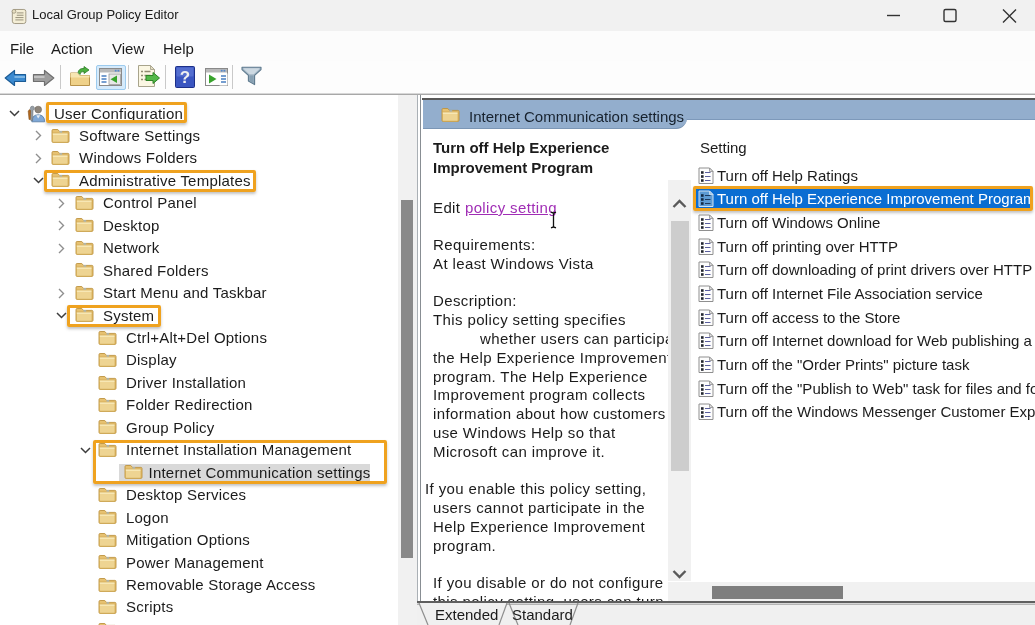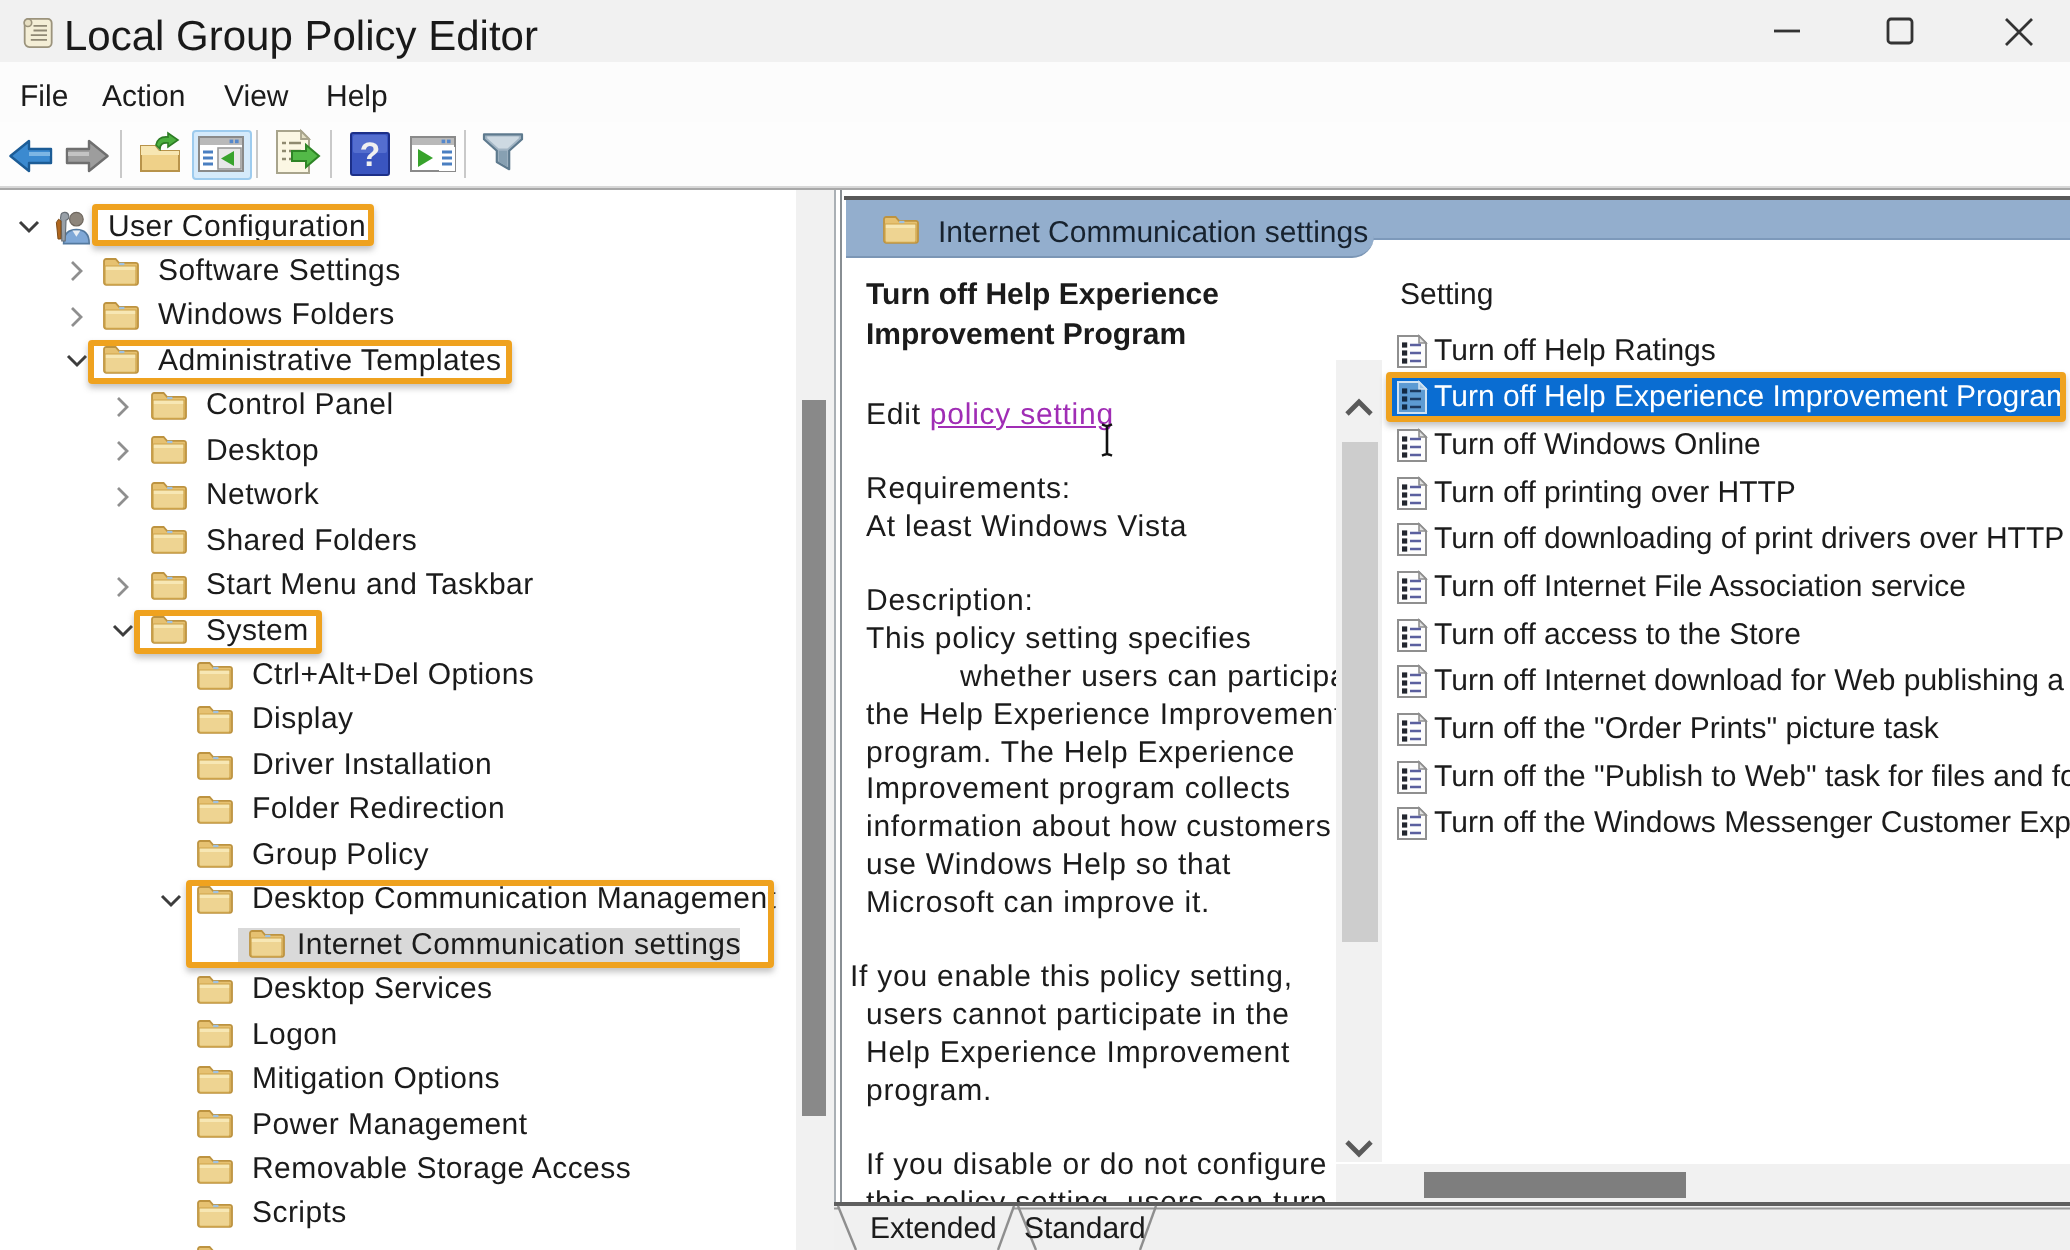--- a/index.html
+++ b/index.html
@@ -13,21 +13,21 @@
  box-shadow:0 2px 3px rgba(120,120,120,.45);z-index:30;}
 svg{position:absolute;overflow:visible;}
 </style></head><body>
 
 <div class="ab" style="left:0;top:0;width:1035px;height:31px;background:#f1f1f1;border-bottom:1px solid #e3e3e3;"></div>
 <svg class="ab" style="left:9.5px;top:6.5px" width="18" height="19" viewBox="0 0 20 20">
 <path d="M4.2,2.2 h11.2 a2.2,2.2 0 0 1 2.2,2.2 v11 a2.4,2.4 0 0 1 -2.4,2.4 h-10 a2.6,2.6 0 0 1 -2.6,-2.6 l0,-10.8 a2.2,2.2 0 0 1 1.6,-2.2 z" fill="#f4eed6" stroke="#9b937c" stroke-width="1"></path>
 <path d="M4.4,2.2 a2.1,2.1 0 0 0 -2.1,2.1 a2.1,2.1 0 0 0 4.2,0 a2.1,2.1 0 0 0 -2.1,-2.1 z" fill="#e7dfc2" stroke="#9b937c" stroke-width="0.9"></path>
 <path d="M7.5,6 h7.5 M7.5,8.6 h7.5 M6,11.2 h9 M6,13.8 h9" stroke="#8f8874" stroke-width="1"></path>
 </svg>
-<div class="ab nw" style="left:32px;top:7px;font-size:21px;color:#191919;">Local Group Policy Editor</div>
+<div class="ab nw" style="left:32px;top:7px;font-size:13px;color:#191919;">Local Group Policy Editor</div>
 <svg class="ab" style="left:880px;top:0" width="155" height="31" viewBox="0 0 155 31">
 <path d="M7,15.5 h13" stroke="#333" stroke-width="1.4"></path>
 <rect x="64" y="9.5" width="12" height="12" fill="none" stroke="#333" stroke-width="1.4" rx="1.5"></rect>
 <path d="M123,9.5 l13,13 M136,9.5 l-13,13" stroke="#333" stroke-width="1.4"></path>
 </svg>
 <div class="ab" style="left:0;top:31px;width:1035px;height:30px;background:#fcfcfc;"></div>
 <div class="ab nw" style="left:10px;top:40px;">File</div>
 <div class="ab nw" style="left:51px;top:40px;">Action</div>
 <div class="ab nw" style="left:112px;top:40px;">View</div>
 <div class="ab nw" style="left:163px;top:40px;">Help</div>
@@ -210,21 +210,21 @@
 <svg class="ab" style="left:98.0px;top:419.4px" width="18" height="15" viewBox="0 0 18 15">
     <use href="#fold"></use>
   </svg>
 <div class="row ttx" style="left:126px;top:417.8px;">Group Policy</div>
 <svg class="ab" style="left:79.5px;top:445.8px" width="11" height="9" viewBox="0 0 11 9">
     <use href="#chevE"></use>
   </svg>
 <svg class="ab" style="left:98.0px;top:441.9px" width="18" height="15" viewBox="0 0 18 15">
     <use href="#fold"></use>
   </svg>
-<div class="row ttx" style="left:126px;top:440.2px;">Desktop Communication Management</div>
+<div class="row ttx" style="left:126px;top:440.2px;">Internet Installation Management</div>
 <div class="ab" style="left:119px;top:463.5px;width:250.5px;height:17.8px;background:#d9d9d9;"></div>
 <svg class="ab" style="left:124.0px;top:464.3px" width="18" height="15" viewBox="0 0 18 15">
     <use href="#fold"></use>
   </svg>
 <div class="row ttx" style="left:148.5px;top:462.7px;">Internet Communication settings</div>
 <svg class="ab" style="left:98.0px;top:486.8px" width="18" height="15" viewBox="0 0 18 15">
     <use href="#fold"></use>
   </svg>
 <div class="row ttx" style="left:126px;top:485.1px;">Desktop Services</div>
 <svg class="ab" style="left:98.0px;top:509.2px" width="18" height="15" viewBox="0 0 18 15">

